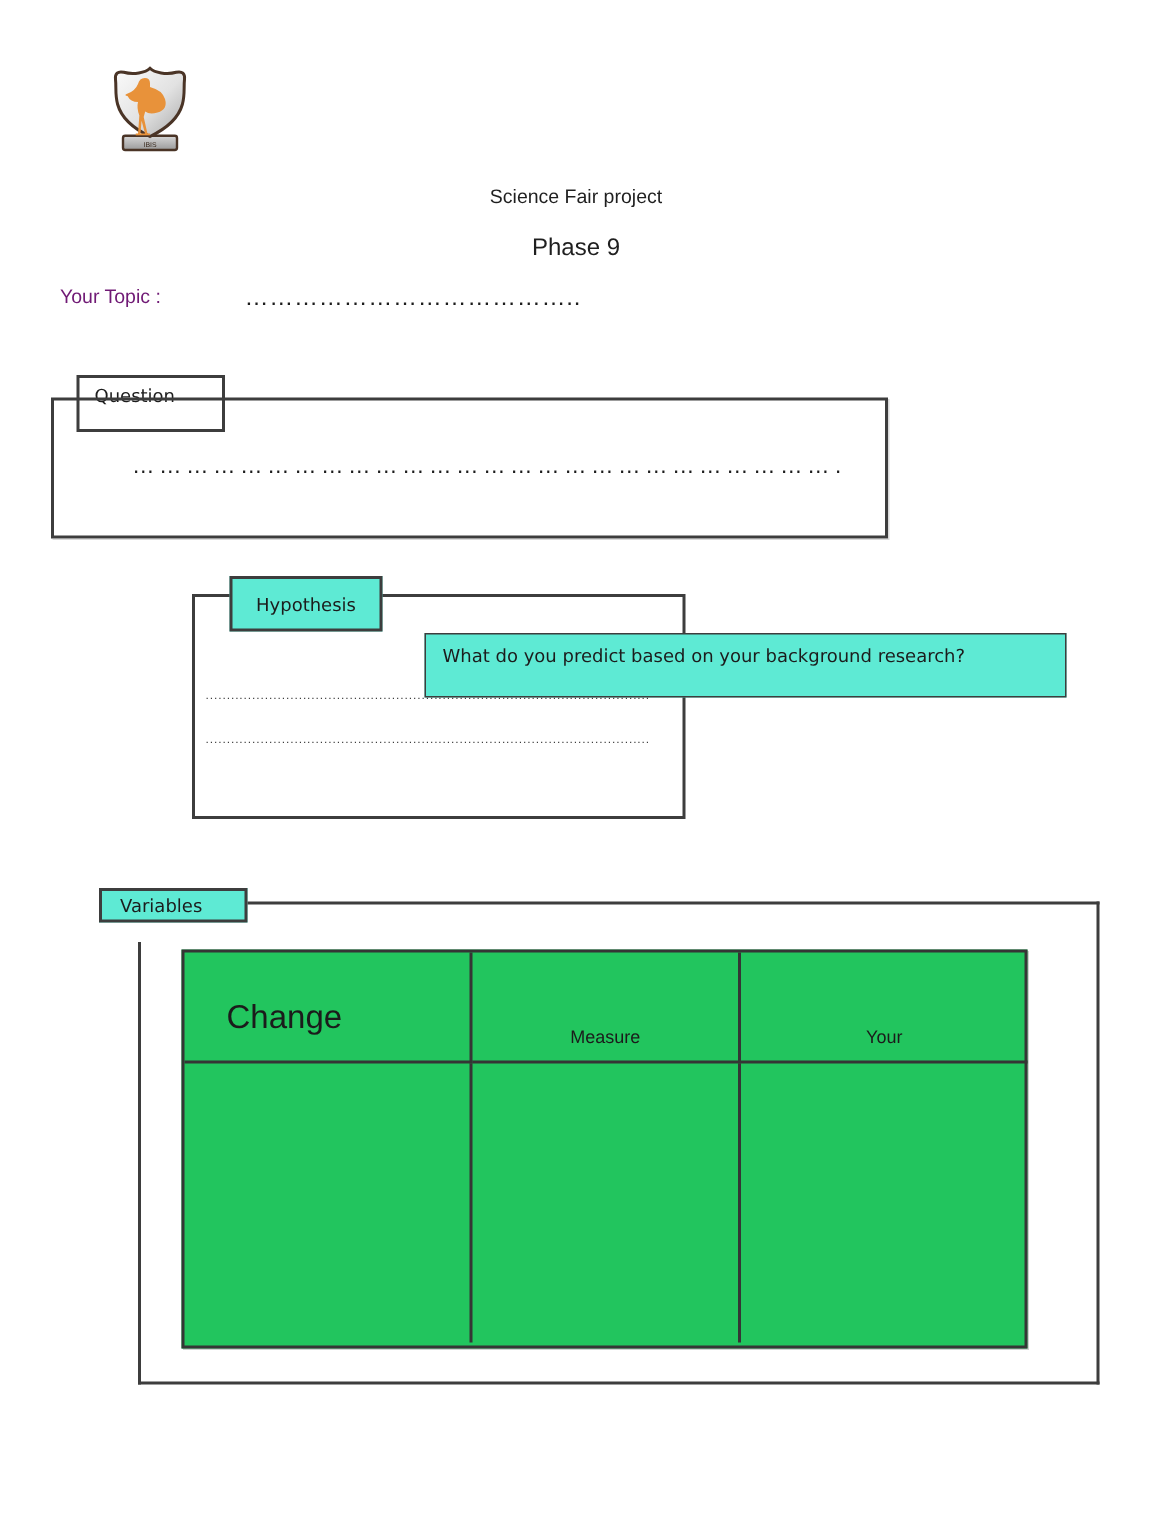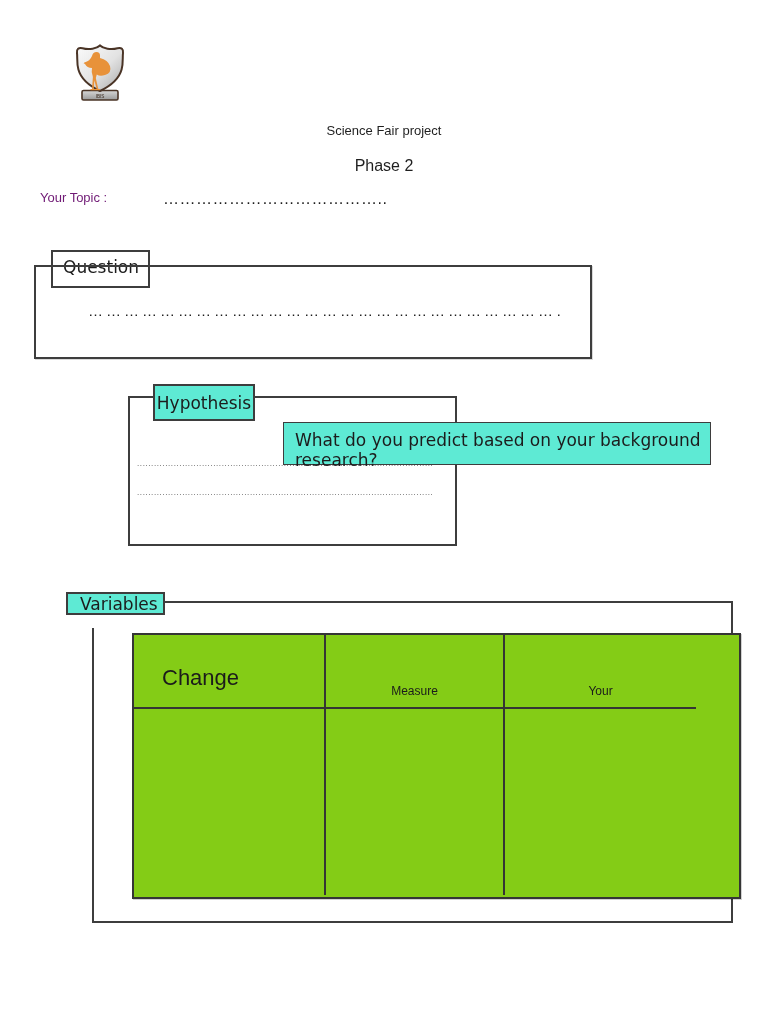--- a/index.html
+++ b/index.html
@@ -7,26 +7,26 @@
     width:768px;height:1024px;background:#ffffff;position:relative;
     font-family:"Liberation Sans", sans-serif;color:#222;overflow:hidden;
   }
   .abs{position:absolute;box-sizing:border-box;}
   .box{position:absolute;box-sizing:border-box;border:2px solid #3d3d3d;background:transparent;}
   .whitebox{background:#5eead4;}
   .hline{position:absolute;border-top:2px solid #3d3d3d;height:0;}
   .vline{position:absolute;border-left:2px solid #3d3d3d;width:0;}
   .title{width:768px;text-align:center;font-size:13px;color:#1f1f1f;}
   .subtitle{width:768px;text-align:center;font-size:16px;color:#1f1f1f;}
-  .labelfont{font-family:"DejaVu Sans", sans-serif;font-size:17px;color:#1c1c1c;}
+  .labelfont{font-family:"DejaVu Sans", sans-serif;font-size:12px;color:#1c1c1c;}
   .dots{white-space:nowrap;overflow:hidden;color:#1c1c1c;}
   .microdots{font-size:8px;letter-spacing:0.6px;color:#3a3a3a;height:11px;line-height:11px;}
-  .vtable{left:132px;top:633px;width:609px;height:266px;border:2px solid #353535;
+  .vtable{left:121px;top:633px;width:564px;height:266px;border:2px solid #353535;
     display:grid;grid-template-columns:192px 179px 191px;grid-template-rows:74px 186px;
-    background:#84cc16;box-shadow:1px 1px 0 rgba(0,0,0,0.18);}
+    background:#22c55e;box-shadow:1px 1px 0 rgba(0,0,0,0.18);}
   .vcell{box-sizing:border-box;border-right:2px solid #353535;display:flex;align-items:flex-end;}
   .vcell.last{border-right:none;}
   .vcell.hdr{border-bottom:2px solid #353535;}
   .hdr-change{font-size:22px;padding:0 0 16px 28px;justify-content:flex-start;color:#1b1b1b;}
   .hdr-mid{font-size:12px;padding-bottom:9px;justify-content:center;color:#1b1b1b;}
 </style>
 </head>
 <body>
 
 <div class="abs" style="left:72px;top:42px;width:56px;height:62px;">
@@ -49,21 +49,21 @@
     <path d="M28 3.5 C25 6.5 17 8 10.5 6.2 C6.5 5.2 4.5 7.2 5 11 C5.6 16 4.6 21 6.4 27.5 C8.6 35.5 14.5 42.5 28 49 C41.5 42.5 47.4 35.5 49.6 27.5 C51.4 21 50.4 16 51 11 C51.5 7.2 49.5 5.2 45.5 6.2 C39 8 31 6.5 28 3.5 Z" fill="url(#silver)" stroke="#4a3426" stroke-width="2"></path>
 
     <g fill="#e8923a">
       <path d="M13 22 Q10.6 21.4 12.4 20.6 Q18 19 20 14 Q21 10 24.5 10 Q28 10 28 13.5 L28 16 Q36 18 38 24 Q40 31 33 33 Q27.8 34.6 24.8 32.4 L23.8 36 L26.4 47.5 L24.8 47.5 L22.4 38.5 L21.6 47.5 L20 47.5 L20.9 35 Q19 30 20 26 Q15 26 13 22 Z"></path>
       <rect x="18.5" y="47" width="9.5" height="1.2"></rect>
     </g>
   </svg>
 </div>
 
 <div class="abs title" style="left:0;top:123px;">Science Fair project</div>
-<div class="abs subtitle" style="left:0;top:157px;">Phase 2</div>
+<div class="abs subtitle" style="left:0;top:157px;">Phase 9</div>
 
 <div class="abs" style="left:40px;top:190px;font-size:13px;color:#701a75;">Your Topic :</div>
 <div class="abs dots" style="left:163px;top:190px;width:240px;font-size:16px;letter-spacing:0.5px;">…………………………………..</div>
 
 <div class="abs labelfont" style="left:51px;top:250px;width:99px;height:38px;border:2px solid #3d3d3d;padding:5px 0 0 10px;">
   <span>Question</span>
 </div>
 <div class="box" style="left:34px;top:265px;width:558px;height:94px;box-shadow:1px 1px 0 rgba(0,0,0,0.15);"></div>
 <div class="abs dots" style="left:88px;top:302px;width:472px;font-size:15px;letter-spacing:3px;">………………………………………………………………………..</div>
 

